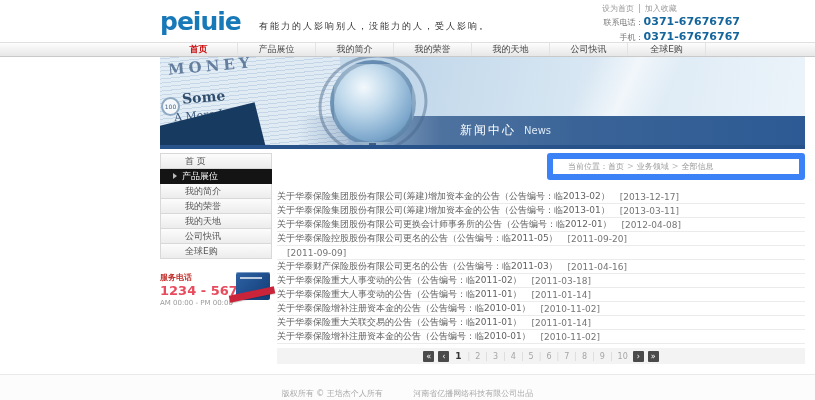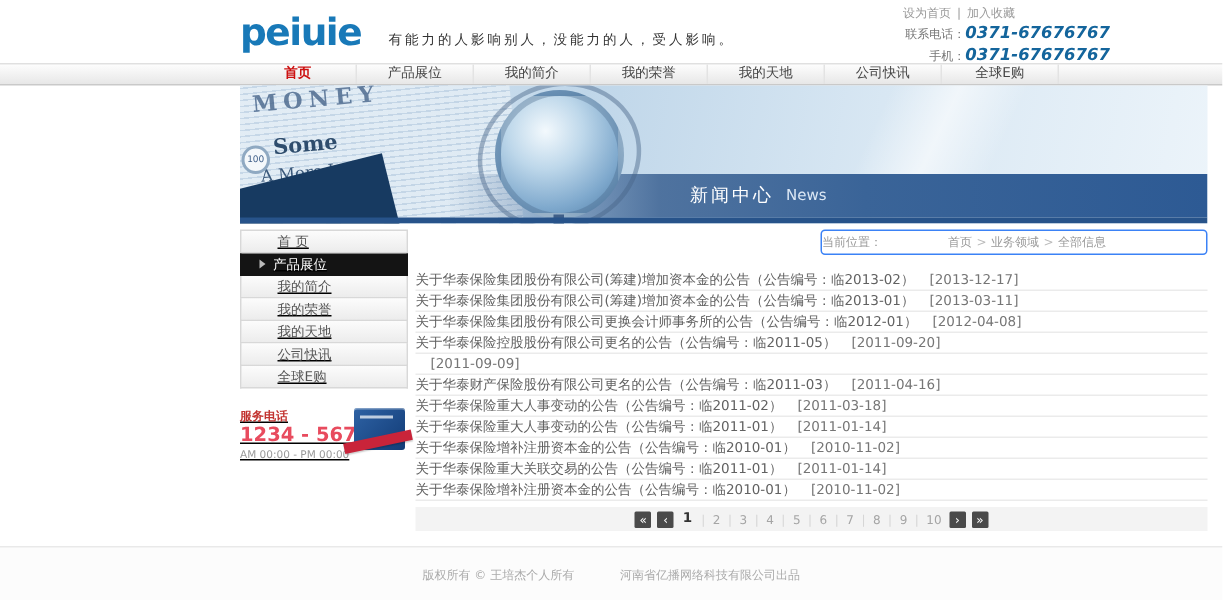--- a/index.html
+++ b/index.html
@@ -8,21 +8,21 @@
   #page { position:relative; width:815px; height:344px; background:#fff; }
 
   
   .header { position:relative; height:42px; }
   .logo { position:absolute; left:160px; top:7px; font-size:25px; font-weight:bold; color:#1879b8; letter-spacing:-1px; font-family:"DejaVu Sans",sans-serif; }
   .tagline { position:absolute; left:259px; top:20px; font-size:9px; color:#333; letter-spacing:2px; }
   .quicklinks { position:absolute; top:3px; left:598px; font-size:8px; color:#999;text-align:right; }
   .quicklinks a { color:#999; text-decoration:none; margin:0 4px; cursor:pointer; }
   .contact { position:absolute; top:14px; right:75px; text-align:right; line-height:12px; }
   .contact .lbl { font-size:8px; color:#777; }
-  .contact .num { font-size:11px; font-weight:bold; font-style:italic; color:#14659c; }
+  .contact .num { font-size:11px; font-weight:bold; color:#14659c; }
 
   
   .navbar { height:15px; background:linear-gradient(#fdfdfd,#e7e7e7); border-top:1px solid #e0e0e0; border-bottom:1px solid #c9c9c9; }
   .navbar-inner { margin-left:160px; display:flex; }
   .nav-item { display:block; width:78px; text-align:center; font-size:9px; line-height:13px; color:#444; text-decoration:none; border-right:1px solid #e3e3e3; cursor:pointer; }
   .nav-item.active { color:#cc1111; font-weight:bold; }
 
   
   .banner { position:relative; margin-left:160px; width:645px; height:92px; overflow:hidden;
     background:linear-gradient(100deg,#dfeaf4 0%,#bfd6e9 35%,#d8e7f3 65%,#ecf4fa 100%); }
@@ -41,37 +41,37 @@
     border:4px solid rgba(70,100,135,.35); }
   .globe-stand { position:absolute; left:209px; top:86px; width:7px; height:20px; background:#3f5f88; z-index:3; }
   .news-band { position:absolute; left:138px; right:0; bottom:4px; height:29px; z-index:2; display:flex; align-items:center;
     background:linear-gradient(90deg,rgba(62,100,148,0) 0%,rgba(62,100,148,.88) 28%,#3a6498 55%,#2d5a94 100%); }
   .news-band .cn { margin-left:162px; font-size:12px; color:#fff; letter-spacing:2px; }
   .news-band .en { margin-left:8px; font-size:10px; color:#dce8f5; }
   .banner-strip { position:absolute; left:0; right:0; bottom:0; height:4px; background:#27538a; z-index:4; }
 
   
   .main { display:flex; margin-left:160px; width:645px; margin-top:4px; }
-  .sidebar { width:112px;text-decoration:underline; }
+  .sidebar { width:112px; }
   .side-menu { border-top:1px solid #d8d8d8; }
   .side-item { display:flex; align-items:center; height:15px; padding-left:24px; font-size:9px; color:#555; text-decoration:none;
     background:linear-gradient(#fcfcfc,#ececec); border:1px solid #d8d8d8; border-top:none; cursor:pointer; }
   .side-item.active { background:#141414; color:#fff; border-color:#141414; padding-left:12px; }
   .side-arrow { width:0; height:0; border-left:4px solid #bbb; border-top:3px solid transparent; border-bottom:3px solid transparent; margin-right:5px; }
   .service { position:relative; margin-top:13px; height:46px; }
   .service-title { font-size:8px; font-weight:bold; color:#c2332f; }
   .service-phone { font-size:13px; font-weight:bold; color:#e84b5e; line-height:16px; }
   .service-hours { font-size:7px; color:#9a9a9a; }
   .service-badge { position:absolute; right:2px; top:0; width:34px; height:28px; border-radius:2px;
     background:linear-gradient(135deg,#2e62a4,#123c77); box-shadow:inset 0 1px 0 rgba(255,255,255,.4); }
   .service-badge::after { content:""; position:absolute; left:4px; top:5px; width:22px; height:2px; background:rgba(255,255,255,.7); }
   .service-ribbon { position:absolute; right:-3px; top:19px; width:46px; height:7px; background:#c9243a; transform:rotate(-12deg); box-shadow:0 1px 1px rgba(0,0,0,.2); }
 
   .content { flex:1; padding-left:5px; }
-  .breadcrumb { margin-left:auto; width:258px; border:1px solid #3b82f6; border-radius:3px; padding:2px 0; font-size:8px; color:#999; display:flex; align-items:center;gap:44px; }
+  .breadcrumb { margin-left:auto; width:258px; border:6px solid #3b82f6; border-radius:3px; padding:2px 15px; font-size:8px; color:#999; display:flex; align-items:center; }
   .breadcrumb a { color:#999; text-decoration:none; cursor:pointer; }
   .breadcrumb .sep { margin:0 3px; color:#bbb; }
   .news-list { margin-top:10px; }
   .news-row { display:flex; align-items:center; height:14px; border-bottom:1px solid #ebebeb; white-space:nowrap; overflow:hidden; }
   .news-title { font-size:9px; color:#616161; text-decoration:none; cursor:pointer; }
   .news-date { font-size:9px; color:#757575; margin-left:10px; }
   .pager { margin-top:4px; height:16px; background:#f3f3f3; display:flex; align-items:center; justify-content:center; gap:4px; font-size:8px; color:#aaa; }
   .pg-sq { width:11px; height:11px; background:#4a4a4a; color:#fff; border-radius:1px; display:flex; align-items:center; justify-content:center; font-size:8px; line-height:11px; cursor:pointer; }
   .pg-cur { font-size:9px; font-weight:bold; color:#333; margin:0 2px; }
   .pg-num { color:#a5a5a5; cursor:pointer; margin:0 1px; text-decoration:none; }

